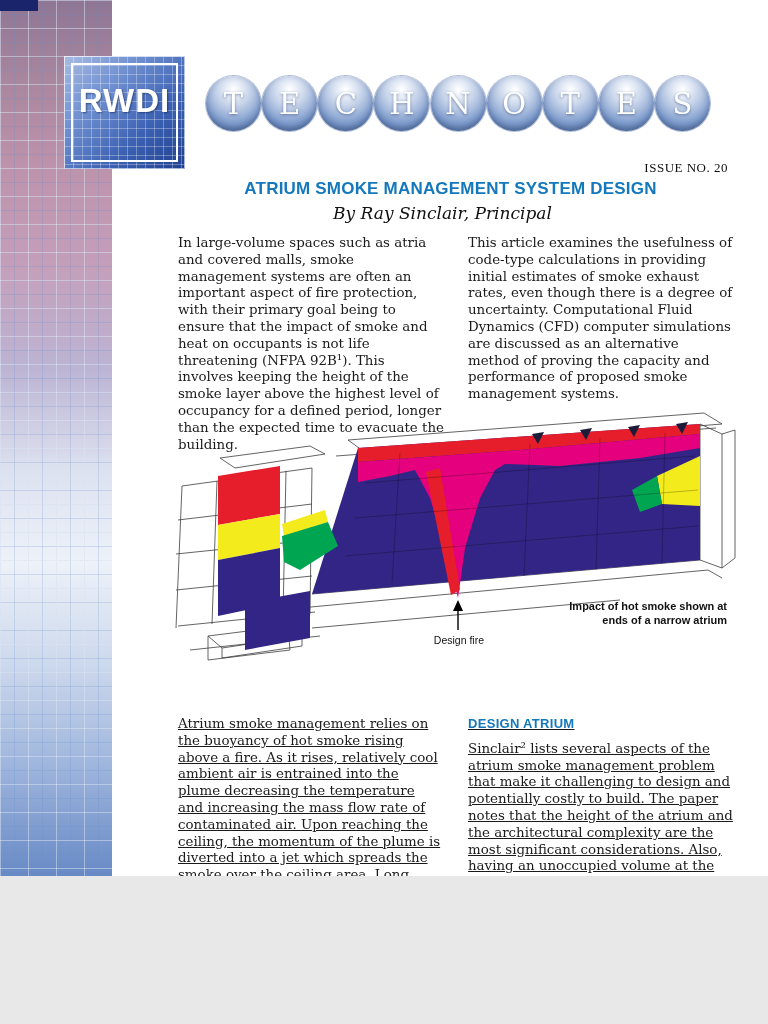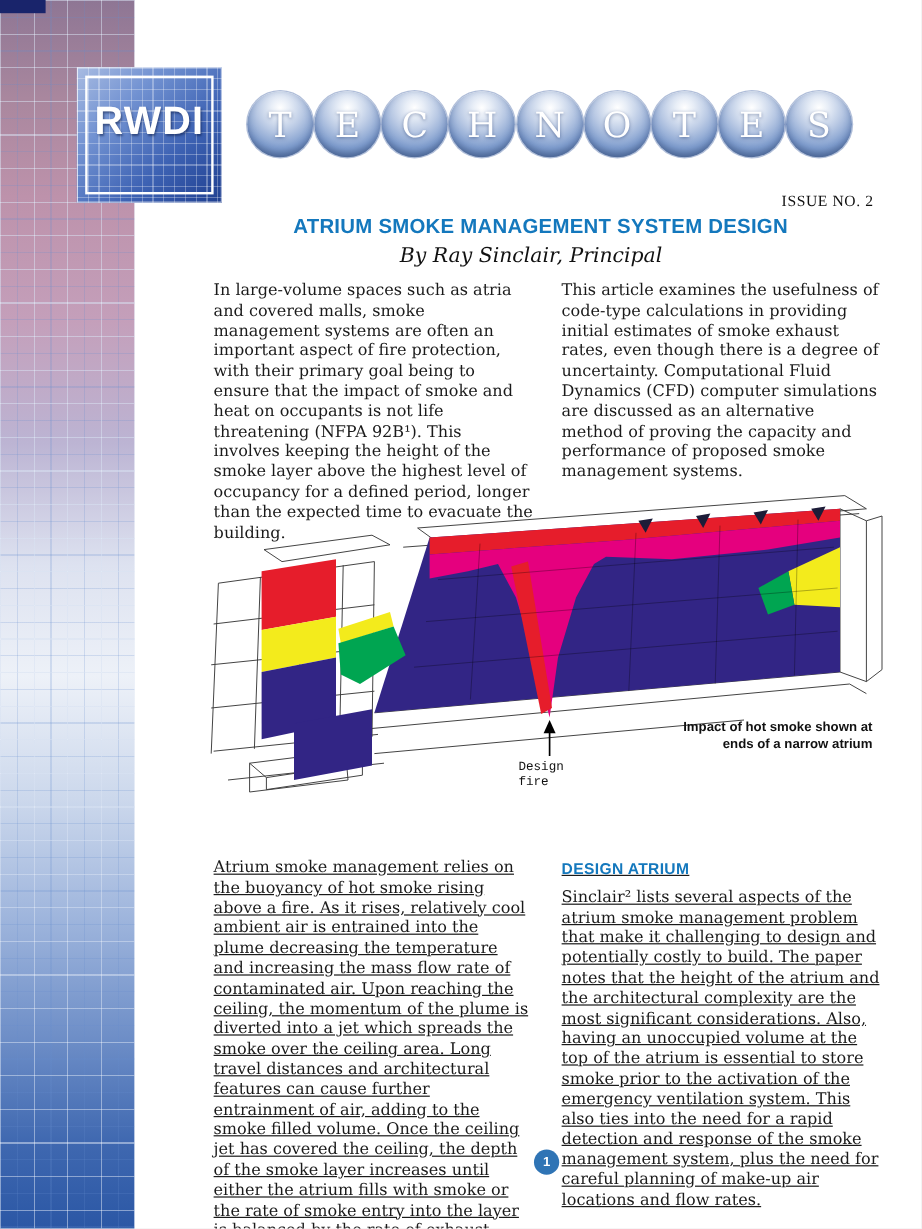--- a/index.html
+++ b/index.html
@@ -1,17 +1,17 @@
 <!DOCTYPE html>
 <html><head>
 <meta charset="utf-8">
 <style>
   html,body { margin:0; padding:0; background:#e8e8e8; }
   .page {
-    position:relative; width:768px; height:1024px; background:#ffffff;
+    position:relative; width:768px; height:876px; background:#ffffff;
     margin:0 auto; overflow:hidden;
     font-family:"DejaVu Serif", serif; color:#1a1a1a;
   }
 
   
   .sidebar {
     position:absolute; left:0; top:0; width:112px; height:1024px;
     background:
       repeating-linear-gradient(to right, rgba(255,255,255,0.40) 0 1px, transparent 1px 28px),
       repeating-linear-gradient(to bottom, rgba(255,255,255,0.40) 0 1px, transparent 1px 28px),
@@ -85,22 +85,22 @@
 
   
   .figure { position:absolute; left:160px; top:398px; width:585px; height:300px; }
   .figure svg { position:absolute; left:0; top:0; }
   .fig-caption {
     position:absolute; right:18px; top:202px; width:172px; text-align:right;
     font-family:"Liberation Sans", sans-serif; font-weight:bold; font-size:11px;
     line-height:13.5px; color:#111111;
   }
   .fire-label {
-    position:absolute; left:272px; top:236px; width:52px; text-align:left;
-    font-family:Liberation Mono, monospace; font-size:10.5px; line-height:12px; color:#111111;
+    position:absolute; left:272px; top:236px; width:52px; text-align:right;
+    font-family:Liberation Sans, sans-serif; font-size:10.5px; line-height:12px; color:#111111;
   }
 
   .page-badge {
     position:absolute; left:445px; top:958px; width:21px; height:21px; border-radius:50%;
     background:#2f74b5; color:#ffffff; font-family:"Liberation Sans", sans-serif;
     font-size:11px; font-weight:bold; display:flex; align-items:center; justify-content:center;
   }
 </style>
 </head>
 <body>
@@ -138,21 +138,21 @@
         <span class="tn-letter">T</span>
       </div>
     <div class="tn-circle">
         <span class="tn-letter">E</span>
       </div>
     <div class="tn-circle">
         <span class="tn-letter">S</span>
       </div>
   </div>
 
-  <div class="issue">ISSUE NO. 2</div>
+  <div class="issue">ISSUE NO. 20</div>
 
   <h1 class="article-title">ATRIUM SMOKE MANAGEMENT SYSTEM DESIGN</h1>
   <div class="byline">By Ray Sinclair, Principal</div>
 
   <div class="cols cols-1">
     <div class="col">
       <p>In large-volume spaces such as atria and covered malls, smoke management systems are often an important aspect of fire protection, with their primary goal being to ensure that the impact of smoke and heat on occupants is not life threatening (NFPA 92B¹).  This involves keeping the height of the smoke layer above the highest level of occupancy for a defined period, longer than the expected time to evacuate the building.</p>
     </div>
     <div class="col">
       <p>This article examines the usefulness of code-type calculations in providing initial estimates of smoke exhaust rates, even though there is a degree of uncertainty. Computational Fluid Dynamics (CFD) computer simulations are discussed as an alternative method of proving the capacity and performance of proposed smoke management systems.</p>

